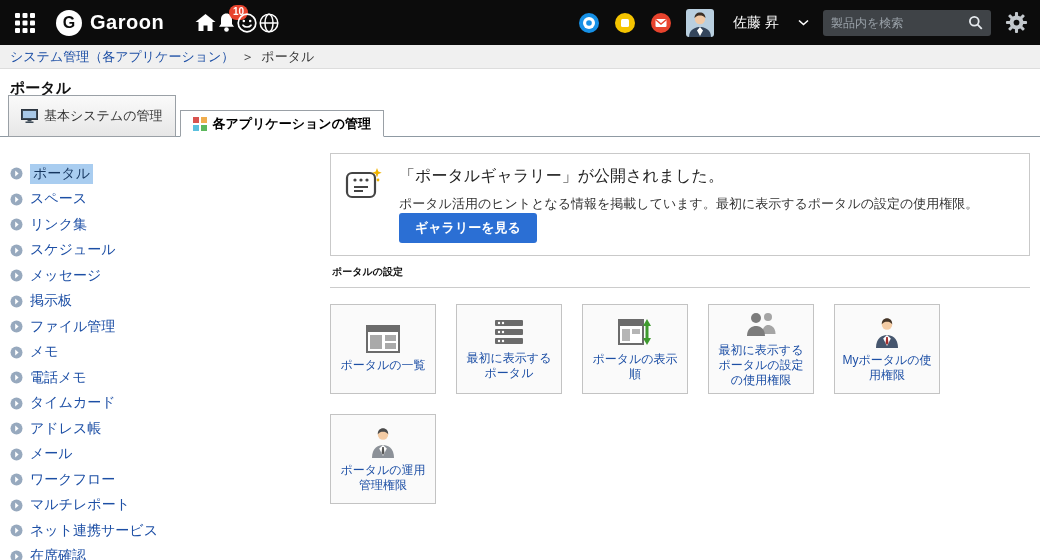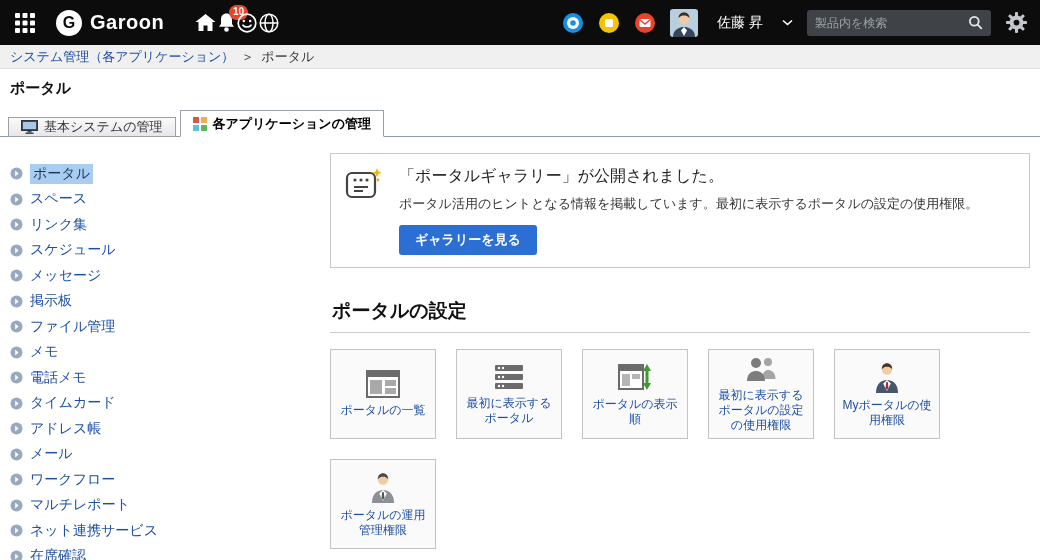--- a/index.html
+++ b/index.html
@@ -14,53 +14,53 @@
   .apps-btn { margin-right:20px; }
   .logo { display:flex; align-items:center; gap:8px; margin-right:30px; cursor:pointer; }
   .logo-circle { width:26px; height:26px; border-radius:50%; background:#fff; color:#0c0c0c; font-weight:bold; font-size:16px; display:flex; align-items:center; justify-content:center; }
   .logo-name { color:#fff; font-size:20px; font-weight:bold; letter-spacing:.5px; }
   .tb-ico { position:relative; }
   .badge { position:absolute; top:-7px; right:-12px; background:#e8432d; color:#fff; font-size:10px; font-weight:bold; line-height:1; padding:2px 4px 3px; border-radius:8px; }
   .tb-right { margin-left:auto; display:flex; align-items:center; gap:14px; }
   .user-menu { display:flex; align-items:center; gap:19px; cursor:pointer; }
   .avatar { width:28px; height:28px; border-radius:3px; overflow:hidden; display:block; }
   .user-name { color:#fff; font-size:14px; white-space:nowrap; }
-  .search-box { width:184px; height:26px; background:#3f4347; border-radius:3px; display:flex; align-items:center; padding:0 8px; gap:6px; }
+  .search-box { width:168px; height:26px; background:#3f4347; border-radius:3px; display:flex; align-items:center; padding:0 8px; gap:6px; }
   .search-box input { flex:1; min-width:0; background:transparent; border:0; outline:0; color:#ddd; font-size:12px; font-family:inherit; }
   .search-box input::placeholder { color:#9aa2a9; }
 
   
   .breadcrumb { height:24px; background:#f0f0f0; border-bottom:1px solid #ddd; display:flex; align-items:center; gap:7px; padding:0 10px; font-size:13px; }
   .bc-link { color:#1d4fa5; cursor:pointer; }
   .bc-sep { color:#444; }
   .bc-current { color:#333; }
 
   
   .page-title { margin:10px 0 0 10px; font-size:15px; font-weight:bold; color:#111; }
   .tabbar { position:relative; margin-top:12px; padding-left:8px; height:27px; display:flex; align-items:flex-end; }
   .tabbar::after { content:""; position:absolute; left:0; bottom:0; width:100%; height:1px; background:#8f9aa3; }
-  .tab { position:relative; z-index:1; display:flex; align-items:center; gap:6px; height:20px; padding:0 12px; font-size:13px; color:#333;
+  .tab { position:relative; z-index:1; display:flex; align-items:center; gap:6px; height:42px; padding:0 12px; font-size:13px; color:#333;
          border:1px solid #9aa0a6; background:linear-gradient(#fafafa,#e7e7e7); margin-right:4px; cursor:pointer; white-space:nowrap; }
   .tab.active { z-index:2; height:27px; background:#fff; border-bottom:1px solid #fff; font-weight:bold; color:#000; }
 
   
   .content { position:relative; }
   .sidebar { position:absolute; top:24px; left:0; width:324px; }
   .side-item { display:flex; align-items:center; gap:7px; height:25.5px; padding-left:10px; font-size:14px; cursor:pointer; }
   .side-item .label { color:#1d4fa5; }
   .side-item.selected .label { background:#a9cdf0; color:#16365f; padding:1px 3px; }
 
   .main { position:absolute; top:16px; left:330px; width:700px; }
   .notice { border:1px solid #c9c9c9; background:#fff; padding:12px 14px; display:flex; gap:16px; }
   .notice-body { flex:1; }
   .notice-title { font-size:16px; color:#222; }
   .notice-desc { font-size:13px; color:#333; margin-top:8px; }
-  .notice-btn { display:inline-block; margin-top:12px; background:#2b6fd4; color:#fff; font-size:13px; font-weight:bold;
+  .notice-btn { display:inline-block; background:#2b6fd4; color:#fff; font-size:13px; font-weight:bold;
                 border:0; border-radius:3px; padding:6px 16px; cursor:pointer; font-family:inherit; }
-  .section-head { margin-top:30px; padding:0 0 8px 2px; font-size:19px; font-weight:bold; color:#111; border-bottom:1px solid #ccc; }
+  .section-head { margin-top:9px; padding:0 0 8px 2px; font-size:10px; font-weight:bold; color:#111; border-bottom:1px solid #ccc; }
   .cards { margin-top:16px; display:flex; flex-wrap:wrap; }
   .card { width:106px; height:90px; border:1px solid #c3c3c3; background:#fafafa; margin:0 20px 20px 0;
           display:flex; flex-direction:column; align-items:center; justify-content:center; gap:5px; padding:4px; cursor:pointer; }
   .card-label { font-size:12px; line-height:1.25; color:#1d4fa5; text-align:center; word-break:break-all; }
 </style>
 </head>
 <body>
 
 <div class="page">
 

